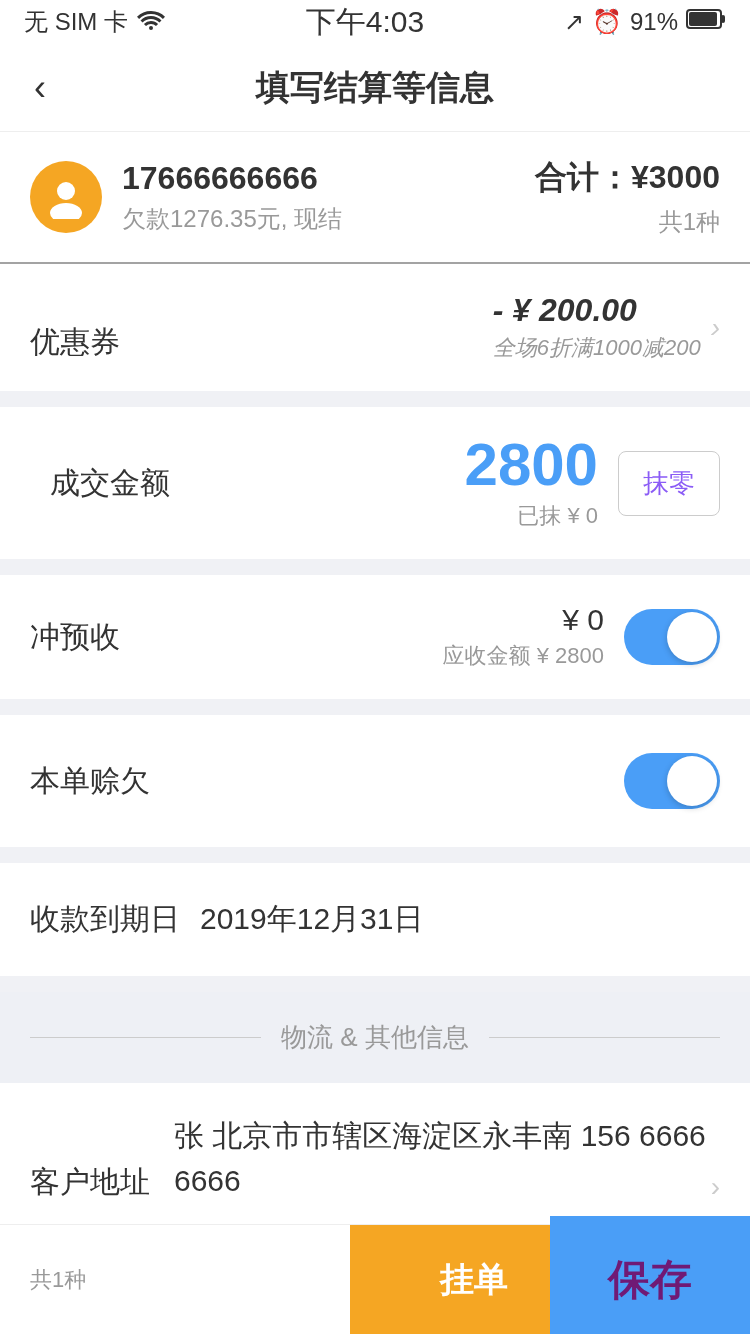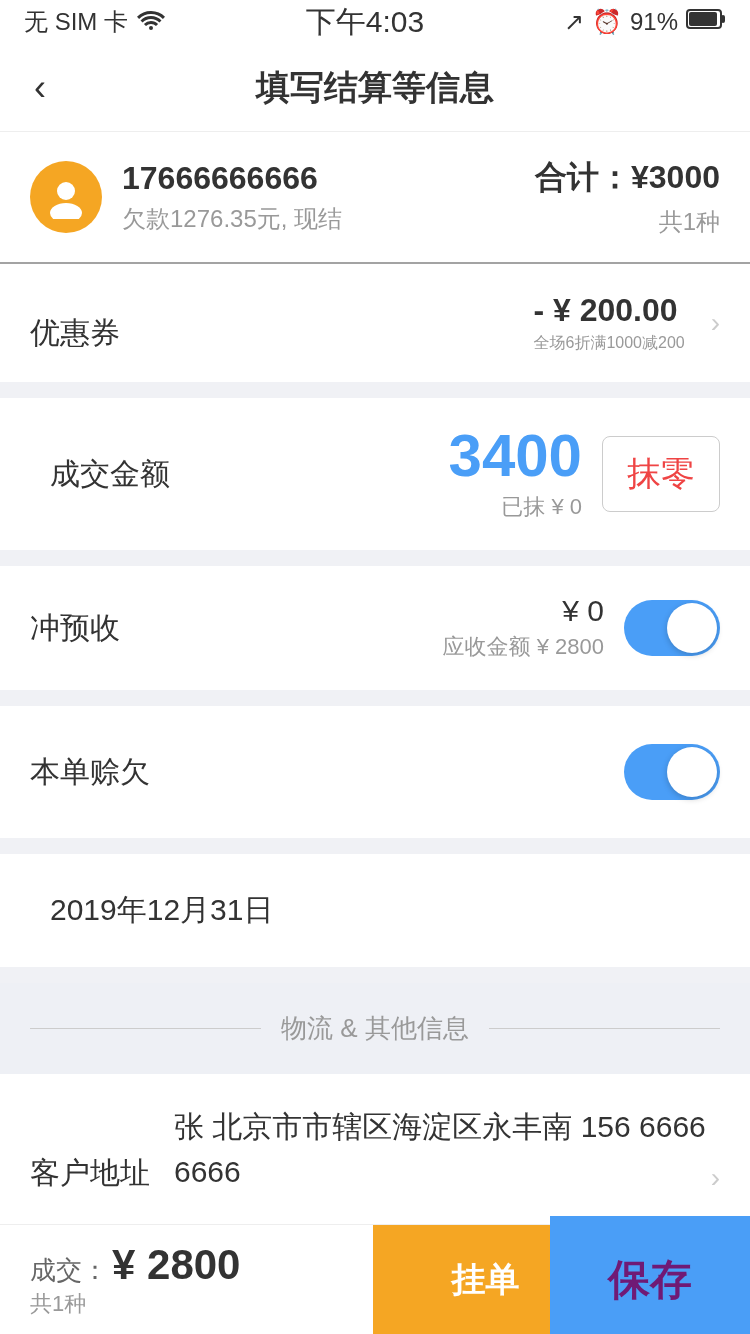--- a/index.html
+++ b/index.html
@@ -88,23 +88,23 @@
     
     .coupon-row {
       display: flex;
       align-items: flex-end;
       padding: 28px 30px;
       background: #fff;
       border-top: 2px solid #a3a3a3;
       justify-content: space-between;
     }
     .coupon-label { font-size: 30px; color: #333; }
-    .coupon-right { display: flex; align-items: center; gap: 26px; }
+    .coupon-right { display: flex; align-items: center; gap: 10px; font-style: italic; }
     .coupon-discount { font-size: 32px; font-weight: 600; color: #333; }
-    .coupon-desc { font-size: 16px; color: #999; margin-top: 4px; text-align: right; }
+    .coupon-desc { font-size: 22px; color: #999; margin-top: 4px; text-align: right; }
     .chevron-icon { color: #ccc; font-size: 28px; }
 
     
     .amount-section {
       background: #fff;
       margin-bottom: 16px;
       padding: 0 30px;
     }
     .amount-row {
       display: flex;
@@ -121,22 +121,22 @@
       font-size: 60px;
       font-weight: 700;
       color: #4a9ef7;
       line-height: 1;
     }
     .amount-sub { font-size: 22px; color: #999; margin-top: 6px; text-align: right; }
     .round-btn {
       border: 1.5px solid #ccc;
       border-radius: 8px;
       padding: 14px 24px;
-      font-size: 34px;
-      color: #ef4444;
+      font-size: 26px;
+      color: #8b5cf6;
       background: #fff;
       cursor: pointer;
     }
 
     
     .toggle-track {
       width: 96px;
       height: 56px;
       border-radius: 28px;
       background: #4a9ef7;
@@ -236,21 +236,21 @@
       border-top: 1px solid #eee;
     }
     .bottom-info {
       flex: 1;
       padding: 0 30px;
     }
     .bottom-deal { font-size: 26px; color: #666; }
     .bottom-amount { font-size: 42px; font-weight: 700; color: #333; }
     .bottom-count { font-size: 22px; color: #999; }
     .btn-pending {
-      width: 177px;
+      width: 200px;
       height: 110px;
       background: #f5a623;
       display: flex;
       align-items: center;
       justify-content: center;
       font-size: 34px;
       color: #fff;
       font-weight: 600;
       cursor: pointer;
       padding-left: 48px;
@@ -327,21 +327,21 @@
       <span class="chevron-icon">›</span>
     </div>
   </div>
 </div>
 
 <div class="amount-section">
   <div class="amount-row">
     <span class="amount-label">成交金额</span>
     <div class="amount-right">
       <div>
-        <div class="amount-value">3400</div>
+        <div class="amount-value">2800</div>
         <div class="amount-sub">已抹  ¥ 0</div>
       </div>
       <button class="round-btn">抹零</button>
     </div>
   </div>
 </div>
 
 <div class="section" style="margin-bottom:16px;">
   <div class="chongyu-row">
     <span class="chongyu-left">冲预收</span>
@@ -358,40 +358,37 @@
 </div>
 
 <div class="debt-row section">
   <span class="debt-label">本单赊欠</span>
   <div class="toggle-track">
     <div class="toggle-thumb"></div>
   </div>
 </div>
 
 <div class="due-row section">
+  <span class="due-label">收款到期日</span>
   <span class="due-date">2019年12月31日</span>
 </div>
 
 <div class="divider-label-row">
   <div class="divider-line"></div>
   <span class="divider-text">物流 &amp; 其他信息</span>
   <div class="divider-line"></div>
 </div>
 
 <div class="address-row section">
   <span class="address-label">客户地址</span>
   <span class="address-value">张 北京市市辖区海淀区永丰南 156 6666 6666</span>
   <span class="chevron-icon">›</span>
 </div>
 
 <div class="bottom-spacer"></div>
 
 <div class="bottom-bar">
   <div class="bottom-info">
-    <div style="display:flex;align-items:baseline;gap:4px;">
-      <span class="bottom-deal">成交：</span>
-      <span class="bottom-amount">¥ 2800</span>
-    </div>
     <div class="bottom-count">共1种</div>
   </div>
   <div class="btn-pending">挂单</div>
   <div class="btn-save">保存</div>
 </div>
 
 </body></html>

